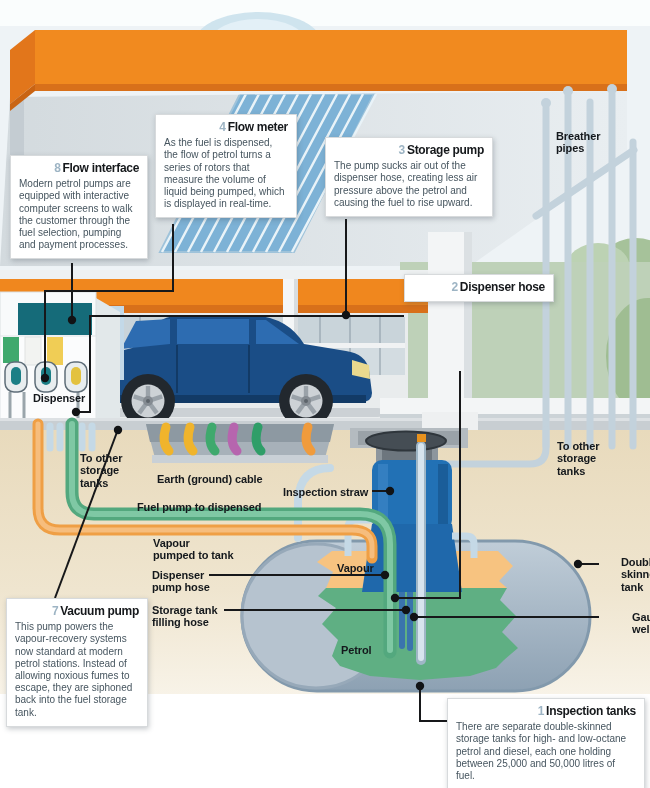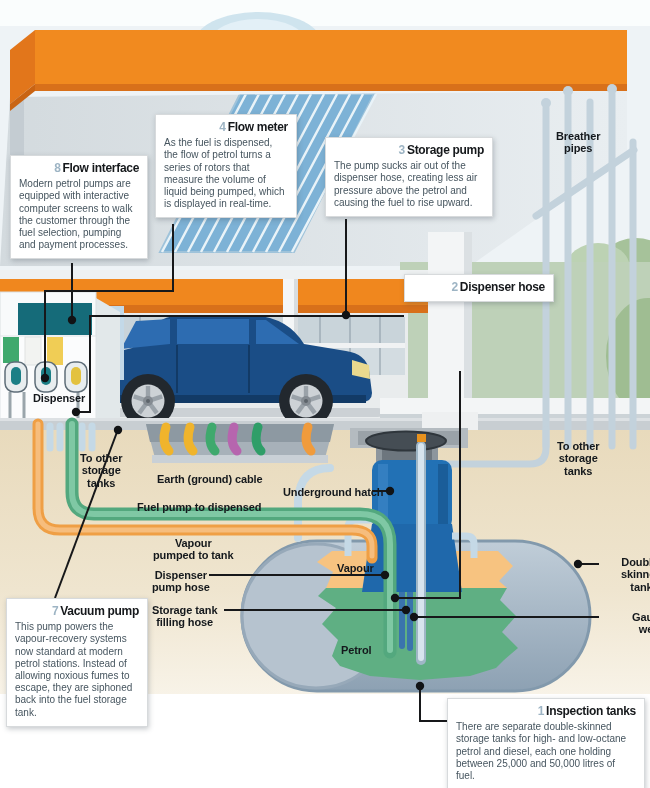--- a/index.html
+++ b/index.html
@@ -1,20 +1,20 @@
 <!DOCTYPE html>
 <html><head>
 <meta charset="utf-8">
 <style>
   html,body{margin:0;padding:0;background:#fff;}
   .stage{position:relative;width:650px;height:788px;background:#fff;overflow:hidden;
          font-family:"Liberation Sans",sans-serif;}
   svg.scene{position:absolute;left:0;top:0;width:650px;height:788px;display:block;}
   .lbl{position:absolute;font-weight:bold;font-size:11px;line-height:1.12;color:#14181c;
-       white-space:pre-line;letter-spacing:-0.1px;text-align:center;}
+       white-space:pre-line;letter-spacing:-0.1px;}
   .callout{position:absolute;background:#ffffff;border:1px solid #d7dadc;
            box-shadow:1px 2px 5px rgba(55,65,75,.28);padding:6px 8px 7px;box-sizing:border-box;}
   .callout .t{font-size:12px;font-weight:bold;color:#15181b;letter-spacing:-0.3px;line-height:1.1;text-align:right;}
   .callout .n{color:#9db4c4;margin-right:2px;}
   .callout .b{font-size:10px;line-height:1.22;color:#46555f;margin-top:3px;}
 </style>
 </head>
 <body>
 
 <div class="stage">
@@ -286,21 +286,21 @@
 </svg>
 
 <div class="lbl" style="left:556px;top:130px">Breather
 pipes</div>
 <div class="lbl" style="left:33px;top:392px">Dispenser</div>
 <div class="lbl" style="left:80px;top:452px">To other
 storage
 tanks</div>
 <div class="lbl" style="left:157px;top:473px">Earth (ground) cable</div>
 <div class="lbl" style="left:137px;top:501px">Fuel pump to dispensed</div>
-<div class="lbl" style="left:283px;top:486px">Underground hatch</div>
+<div class="lbl" style="left:283px;top:486px">Inspection straw</div>
 <div class="lbl" style="left:153px;top:537px">Vapour
 pumped to tank</div>
 <div class="lbl" style="left:152px;top:569px">Dispenser
 pump hose</div>
 <div class="lbl" style="left:152px;top:604px">Storage tank
 filling hose</div>
 <div class="lbl" style="left:337px;top:562px">Vapour</div>
 <div class="lbl" style="left:341px;top:644px">Petrol</div>
 <div class="lbl" style="left:557px;top:440px">To other
 storage

